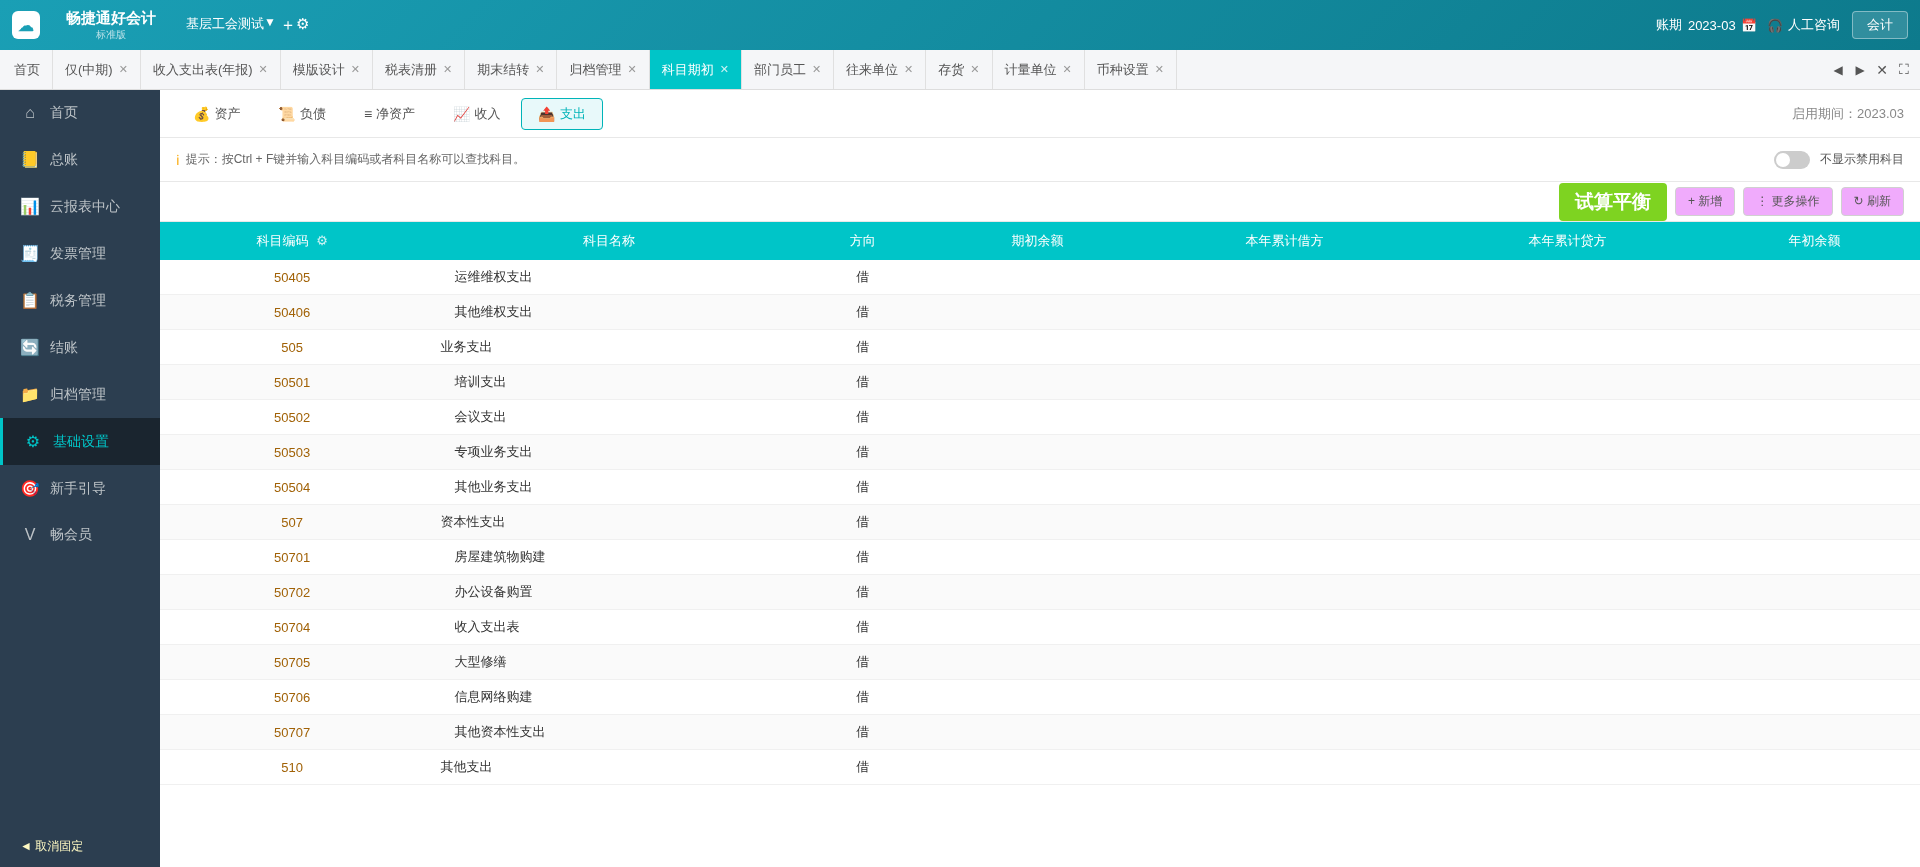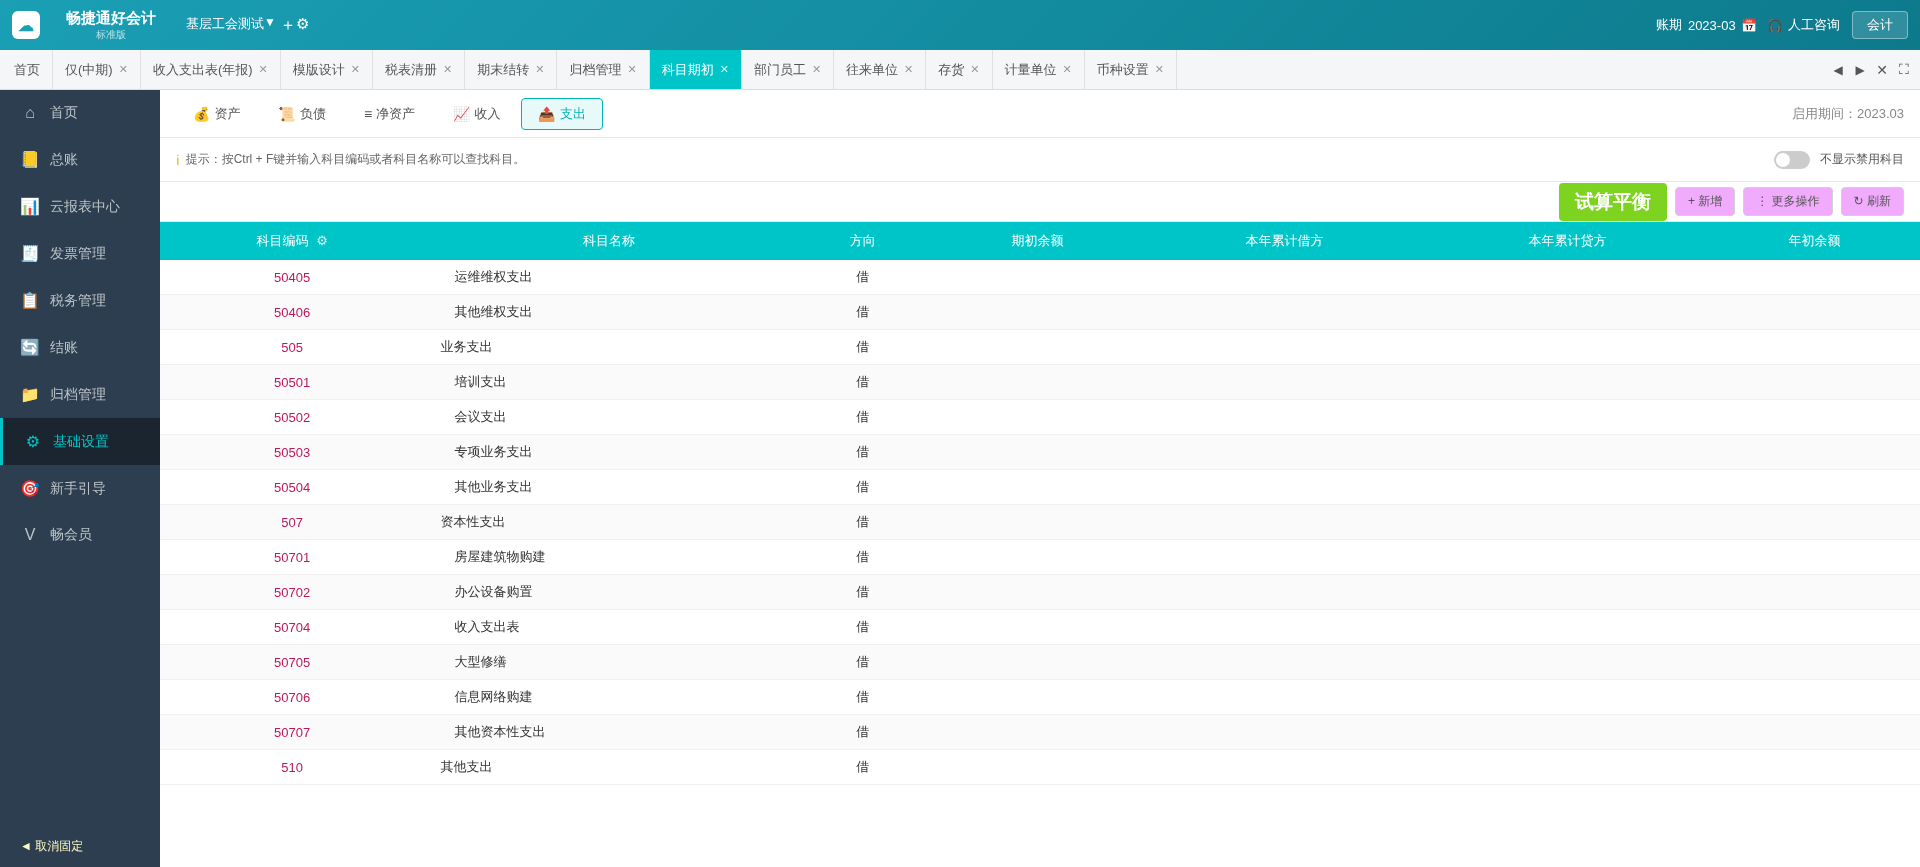--- a/index.html
+++ b/index.html
@@ -324,21 +324,21 @@
     }
     tbody tr td {
       padding: 8px 12px;
       border-bottom: 1px solid #f0f0f0;
       text-align: center;
       font-size: 13px;
       color: #333;
     }
     tbody tr:nth-child(odd) td { background: #fff; }
     tbody tr:nth-child(even) td { background: #fafafa; }
-    td.code-cell { color: #be185d; }
+    td.code-cell { color: #a16207; }
     td.name-cell { text-align: left; padding-left: 30px; }
     td.name-cell.level1 { padding-left: 16px; font-weight: 500; }
 
     
     .gear-inline {
       display: inline-block;
       margin-left: 4px;
       color: rgba(255,255,255,0.8);
       font-size: 13px;
     }

